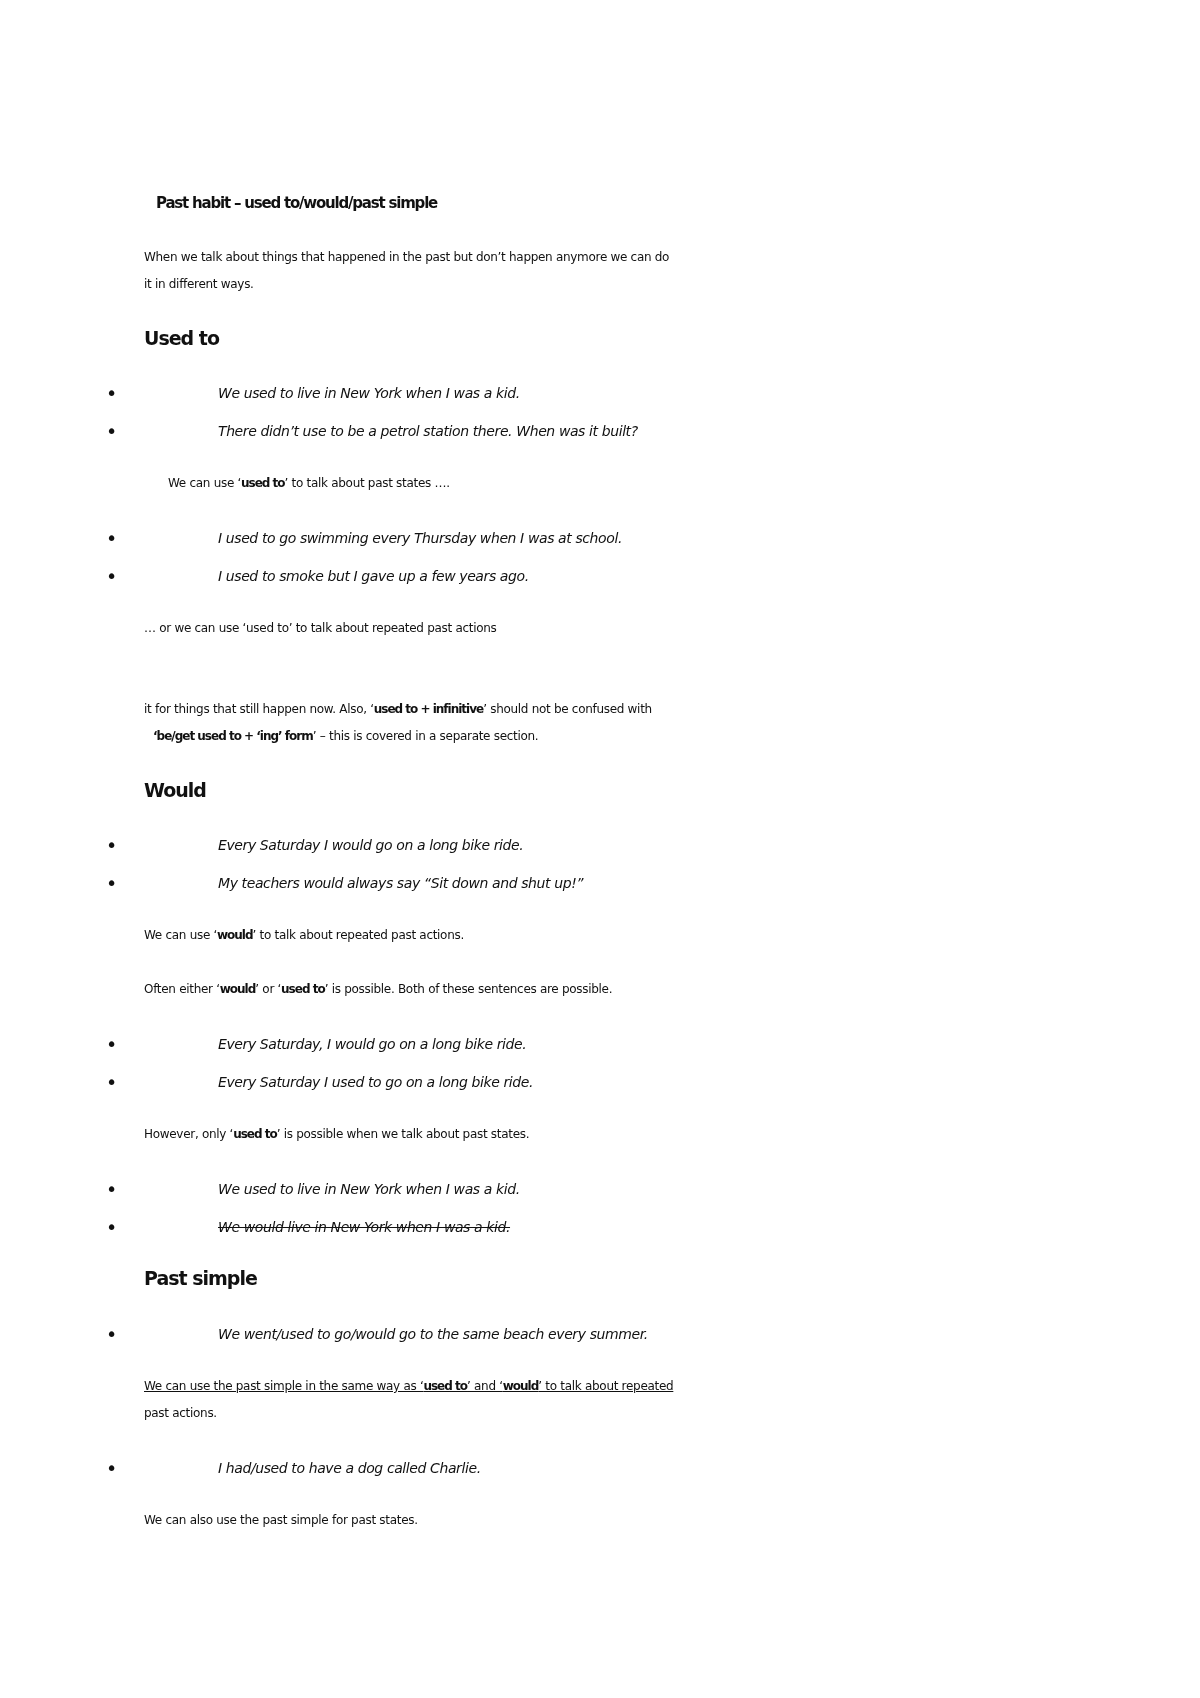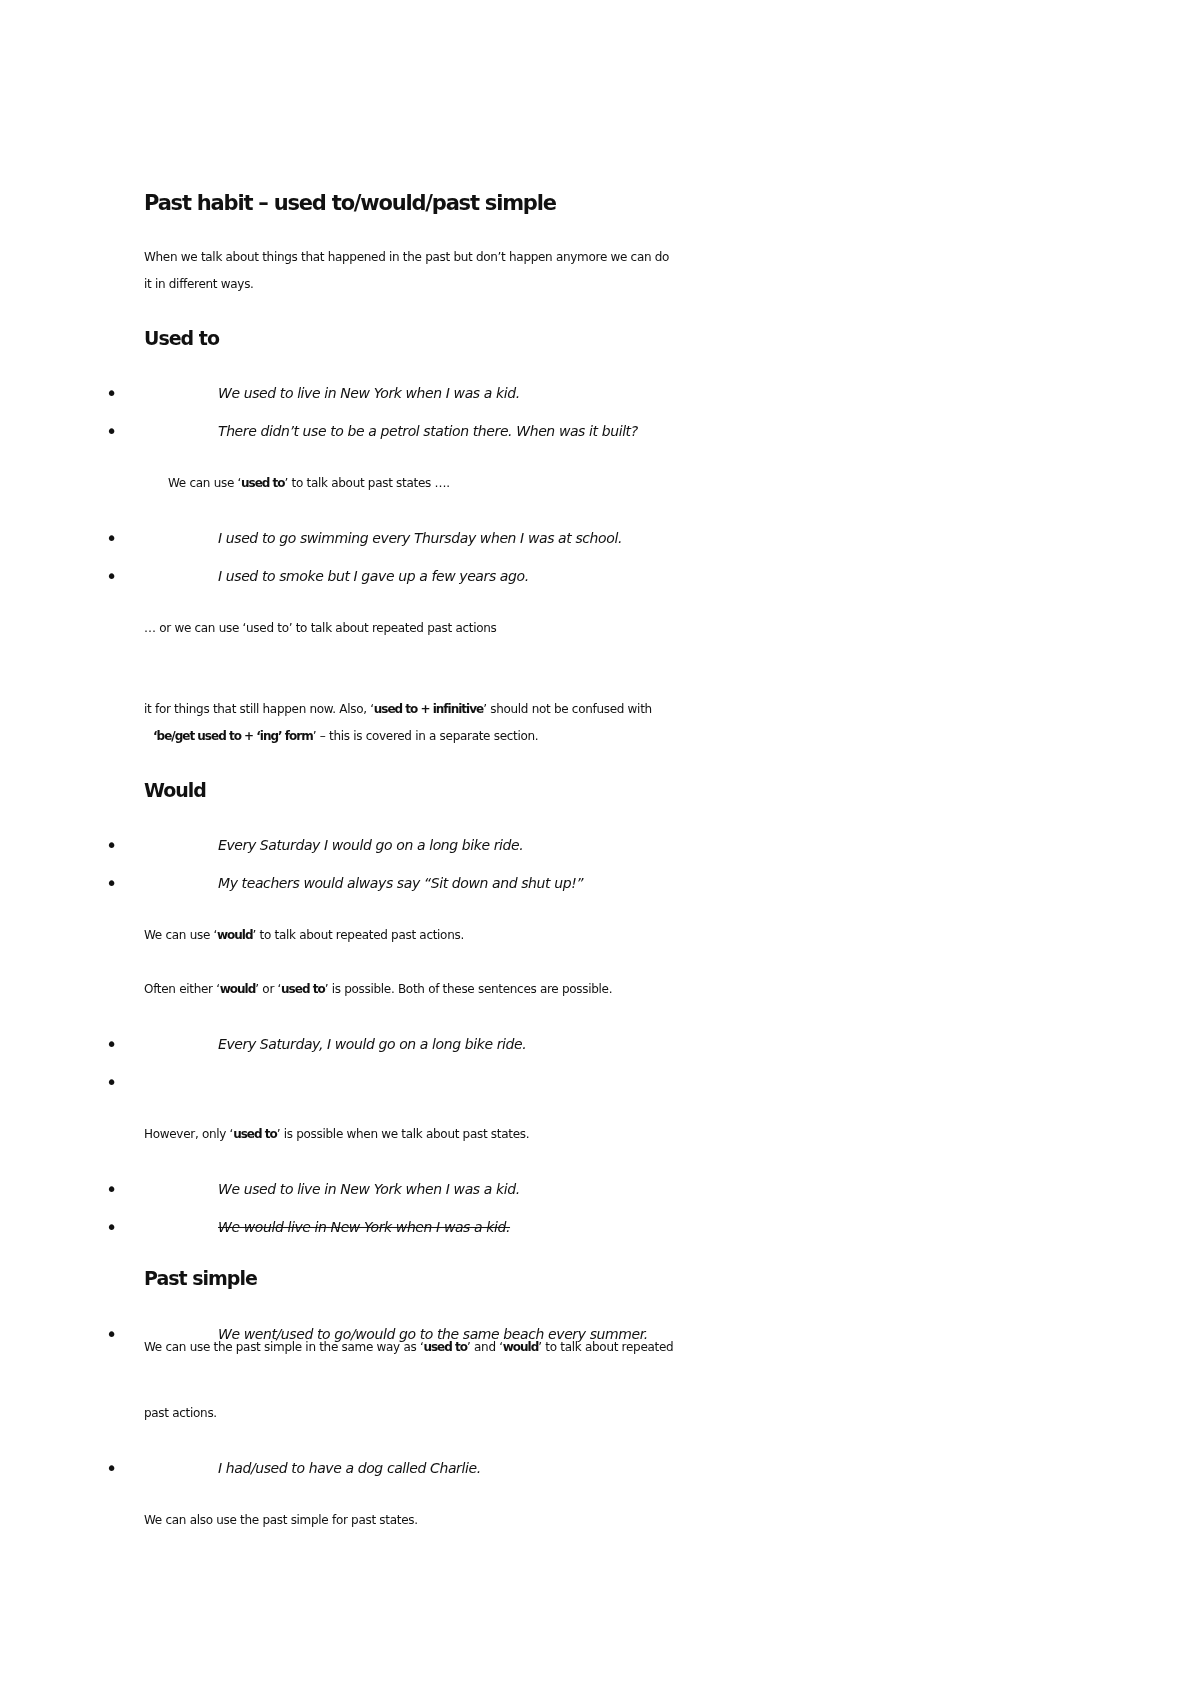--- a/index.html
+++ b/index.html
@@ -1,20 +1,20 @@
 <!DOCTYPE html>
 <html><head>
   <meta charset="utf-8">
   <style>
     html, body { margin: 0; padding: 0; background: #ffffff; }
     body { width: 1200px; height: 1698px; position: relative; overflow: hidden;
            font-family: "DejaVu Sans", sans-serif; color: #111; }
     .page { position: absolute; left: 0; top: 0; width: 1200px; height: 1698px; }
     .line { position: absolute; left: 144px; font-size: 12px; line-height: 27px; white-space: nowrap; letter-spacing: -0.3px; }
-    .title { font-weight: bold; font-size: 21px; letter-spacing: -1.2px; }
+    .title { font-weight: bold; font-size: 15px; letter-spacing: -1.2px; margin-left: 12px; }
     .heading { font-weight: bold; font-size: 19px; letter-spacing: -1px; }
     .bullet-row { position: absolute; left: 0; width: 1200px; height: 28px; }
     .bullet { position: absolute; left: 106px; top: 0; font-size: 19px; line-height: 28px; }
     .ex { position: absolute; left: 218px; top: 0; font-size: 14px; line-height: 28px; font-style: italic; white-space: nowrap; letter-spacing: -0.4px; }
     .strike { text-decoration: line-through; }
     b { font-weight: bold; letter-spacing: -1px; }
   </style>
 </head>
 <body>
 
@@ -66,41 +66,42 @@
   <div class="line" style="top:976px;"><span>Often either ‘</span><b>would</b><span>’ or ‘</span><b>used to</b><span>’ is possible. Both of these sentences are possible.</span></div>
 
   <div class="line" style="top:922px;"><span>We can use ‘</span><b>would</b><span>’ to talk about repeated past actions.</span></div>
 
   <div class="bullet-row" style="top:1030px;">
     <span class="bullet">•</span>
     <span class="ex">Every Saturday, I would go on a long bike ride.</span>
   </div>
   <div class="bullet-row" style="top:1068px;">
     <span class="bullet">•</span>
+    <span class="ex">Every Saturday I used to go on a long bike ride.</span>
   </div>
 
   <div class="line" style="top:1121px;"><span>However, only ‘</span><b>used to</b><span>’ is possible when we talk about past states.</span></div>
 
   <div class="bullet-row" style="top:1175px;">
     <span class="bullet">•</span>
     <span class="ex">We used to live in New York when I was a kid.</span>
   </div>
   <div class="bullet-row" style="top:1213px;">
     <span class="bullet">•</span>
     <span class="ex strike">We would live in New York when I was a kid.</span>
   </div>
 
   <div class="line heading" style="top:1265px;">Past simple</div>
 
   <div class="bullet-row" style="top:1320px;">
     <span class="bullet">•</span>
     <span class="ex">We went/used to go/would go to the same beach every summer.</span>
   </div>
 
-  <div class="line" style="top:1334px;"><span>We can use the past simple in the same way as ‘</span><b>used to</b><span>’ and ‘</span><b>would</b><span>’ to talk about repeated</span></div>
+  <div class="line" style="top:1373px;text-decoration:underline;"><span>We can use the past simple in the same way as ‘</span><b>used to</b><span>’ and ‘</span><b>would</b><span>’ to talk about repeated</span></div>
   <div class="line" style="top:1400px;">past actions.</div>
 
   <div class="bullet-row" style="top:1454px;">
     <span class="bullet">•</span>
     <span class="ex">I had/used to have a dog called Charlie.</span>
   </div>
 
   <div class="line" style="top:1507px;">We can also use the past simple for past states.</div>
 
 </div>

